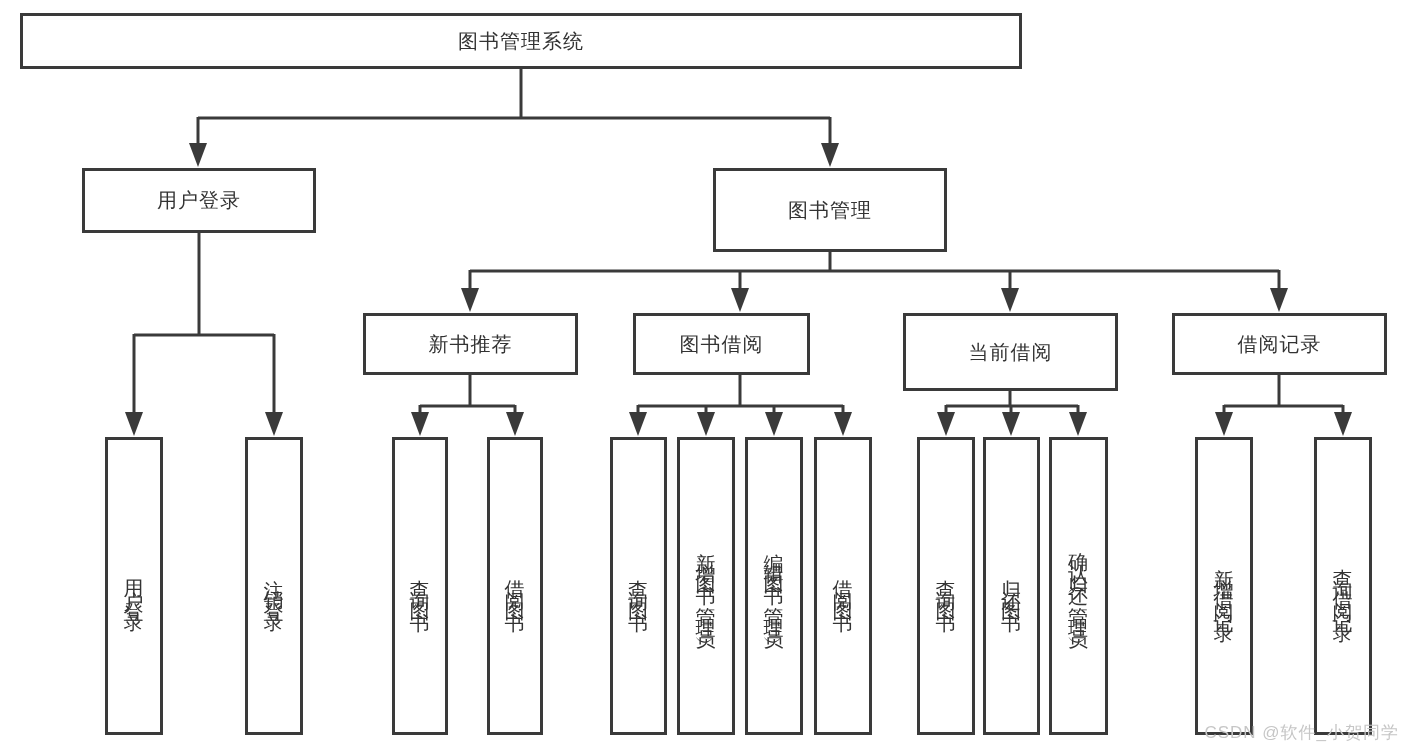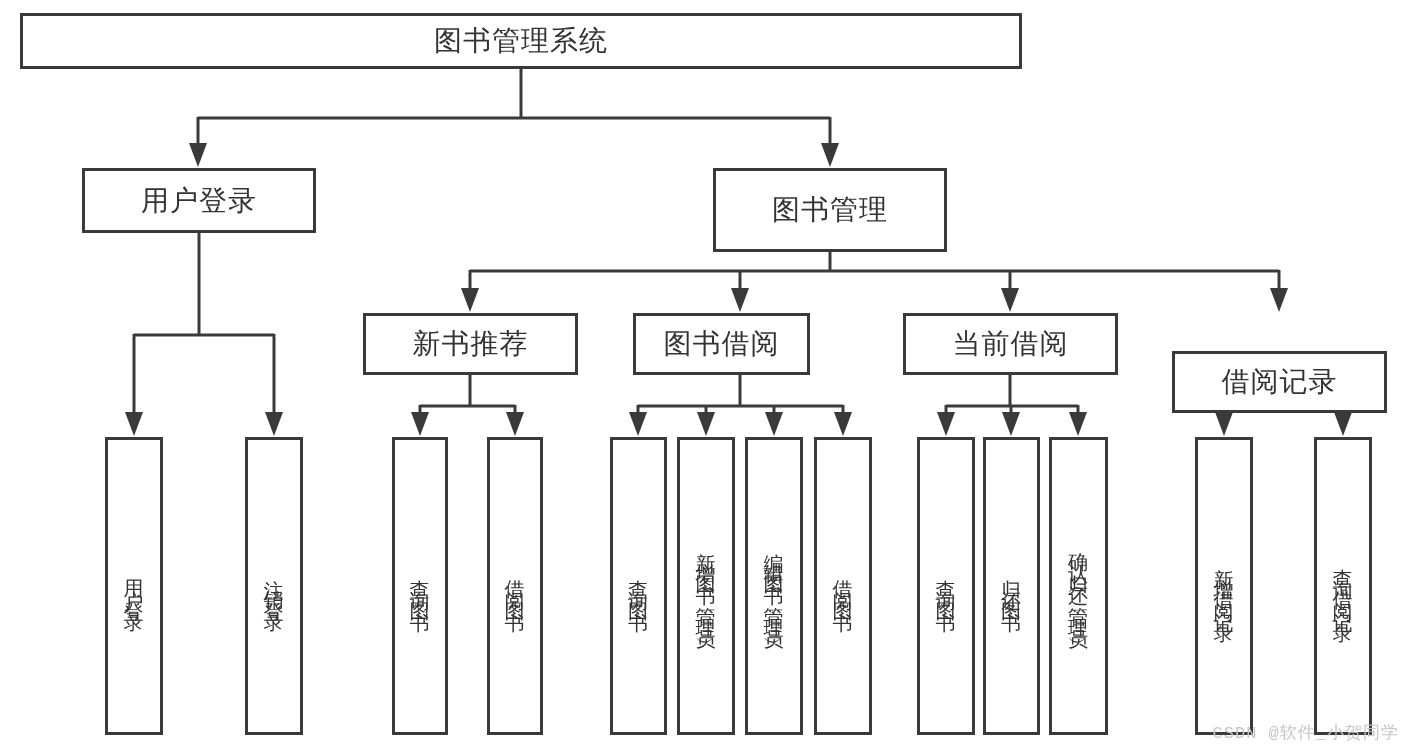--- a/index.html
+++ b/index.html
@@ -21,40 +21,40 @@
   }
   .node {
     position: absolute;
     box-sizing: border-box;
     border: 3px solid #3a3a3a;
     background: #ffffff;
     display: flex;
     align-items: center;
     justify-content: center;
     color: #333333;
-    font-size: 28px;
+    font-size: 20px;
     letter-spacing: 1px;
     text-align: center;
   }
   .node.leaf {
     writing-mode: vertical-rl;
     letter-spacing: 11px;
     font-size: 20px;
     line-height: 1;
   }
   
   .n-root { left: 20px;  top: 13px;  width: 1002px; height: 56px; }
   
   .n-2a   { left: 82px;  top: 168px; width: 234px;  height: 65px; }
   .n-2b   { left: 713px; top: 168px; width: 234px;  height: 84px; }
   
   .n-3a   { left: 363px;  top: 313px; width: 215px; height: 62px; }
   .n-3b   { left: 633px;  top: 313px; width: 177px; height: 62px; }
-  .n-3c   { left: 903px;  top: 313px; width: 215px; height: 62px; }
-  .n-3d   { left: 1172px; top: 313px; width: 215px; height: 62px; margin-top: 38px; }
+  .n-3c   { left: 903px;  top: 313px; width: 215px; height: 78px; }
+  .n-3d   { left: 1172px; top: 313px; width: 215px; height: 62px; }
   
   .leaf { top: 437px; height: 298px; }
   .l1  { left: 105px;  width: 58px; }
   .l2  { left: 245px;  width: 58px; }
   .l3  { left: 392px;  width: 56px; }
   .l4  { left: 487px;  width: 56px; }
   .l5  { left: 610px;  width: 57px; }
   .l6  { left: 677px;  width: 58px; }
   .l7  { left: 745px;  width: 58px; }
   .l8  { left: 814px;  width: 58px; }
@@ -64,21 +64,20 @@
   .l12 { left: 1195px; width: 58px; }
   .l13 { left: 1314px; width: 58px; }
   .watermark {
     position: absolute;
     right: 6px;
     bottom: 3px;
     font-size: 17px;
     color: #c6c6c6;
     letter-spacing: 1px;
     white-space: nowrap;
-    font-family: Liberation Mono, monospace;
   }
 </style>
 </head>
 <body>
 
 <div class="stage">
 
   <svg class="connectors" viewBox="0 0 1405 747" xmlns="http://www.w3.org/2000/svg">
     <g stroke="#3a3a3a" stroke-width="3" fill="none">
 

